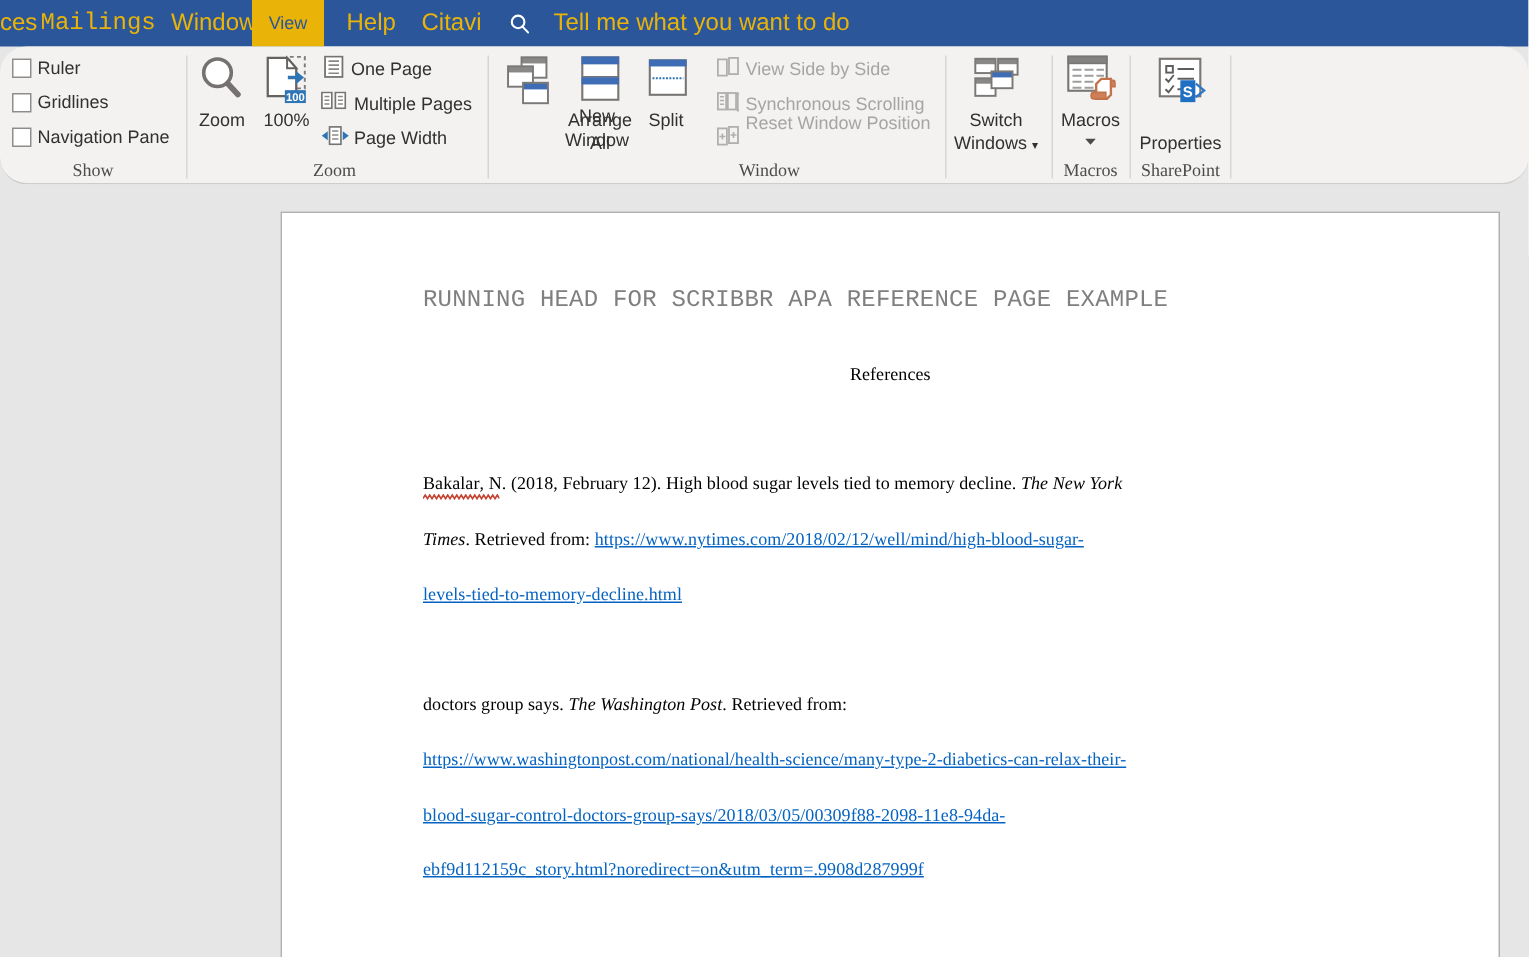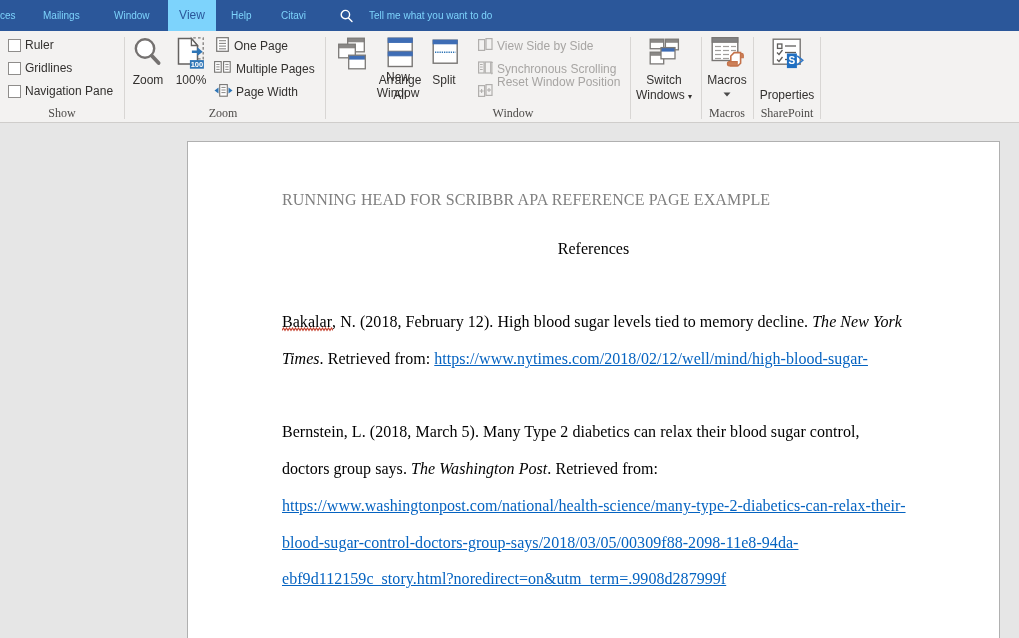--- a/index.html
+++ b/index.html
@@ -1,48 +1,48 @@
 <!DOCTYPE html>
 <html><head>
 <meta charset="utf-8">
 <style>
   html,body{margin:0;padding:0;}
   body{width:1019px;height:638px;overflow:hidden;font-family:"Liberation Sans",sans-serif;}
   #root{position:relative;width:1019px;height:638px;background:#e6e6e6;overflow:hidden;}
   
   #tabbar{position:absolute;left:0;top:0;width:1019px;height:31px;background:#2b579a;}
-  .tab{position:absolute;top:0;height:31px;line-height:31px;color:#7dd3fc;font-size:10px;}
-  #tab-view{position:absolute;left:168px;top:0;width:48px;height:31px;background:#7dd3fc;color:#2b579a;text-align:center;line-height:31px;font-size:12px;}
+  .tab{position:absolute;top:0;height:31px;line-height:31px;color:#eab308;font-size:16px;}
+  #tab-view{position:absolute;left:168px;top:0;width:48px;height:31px;background:#eab308;color:#2b579a;text-align:center;line-height:31px;font-size:12px;}
   
-  #ribbon{position:absolute;left:0;top:31px;width:1019px;height:92px;background:#f3f2f1;border-bottom:1px solid #cfcdcb;box-sizing:border-box;}
+  #ribbon{position:absolute;left:0;top:31px;width:1019px;height:92px;background:#f3f2f1;border-bottom:1px solid #cfcdcb;box-sizing:border-box;border-radius:18px;}
   .vsep{position:absolute;top:6px;height:82px;width:1px;background:#d8d6d4;}
   .grplabel{position:absolute;top:75px;height:14px;line-height:14px;font-size:12px;color:#4d4b49;text-align:center;font-family:Liberation Serif, serif;}
   .cbx{position:absolute;width:11px;height:11px;background:#fff;border:1px solid #8f8d8b;}
   .cblbl{position:absolute;font-size:12px;color:#33312f;line-height:14px;}
   .btnlbl{position:absolute;font-size:12px;color:#33312f;text-align:center;line-height:15.6px;}
   .smalllbl{position:absolute;font-size:12px;color:#33312f;line-height:14px;}
   .graylbl{position:absolute;font-size:12px;color:#a7a5a3;line-height:14px;}
   .icon{position:absolute;}
   
   #docarea{position:absolute;left:0;top:123px;width:1019px;height:515px;background:#e6e6e6;}
   #page{position:absolute;left:187px;top:18px;width:813px;height:600px;background:#ffffff;border:1px solid #b0b0b0;box-sizing:border-box;}
-  #runhead{position:absolute;left:282px;top:68.8px;font-family:Liberation Serif, serif;font-size:16px;color:#7f7f7f;white-space:nowrap;line-height:16px;letter-spacing:0.14px;}
-  #doc{position:absolute;left:282px;top:107.6px;letter-spacing:0.05px;width:623px;font-family:"Liberation Serif",serif;font-size:16px;color:#000000;}
+  #runhead{position:absolute;left:282px;top:68.8px;font-family:Liberation Mono, monospace;font-size:16px;color:#7f7f7f;white-space:nowrap;line-height:16px;letter-spacing:0.14px;}
+  #doc{position:absolute;left:282px;top:107.6px;letter-spacing:0.05px;width:623px;font-family:"Liberation Serif",serif;font-size:12px;color:#000000;}
   .ln{height:36.77px;line-height:36.77px;white-space:nowrap;}
   .ctr{text-align:center;}
   .lnk{color:#0563c1;text-decoration:underline;}
   .sqg{position:relative;}
 </style>
 </head>
 <body>
 <div id="root">
 
   <div id="tabbar">
     <span class="tab" style="left:0px;">ces</span>
-    <span class="tab" style="left:43px;">Mailings</span>
+    <span class="tab" style="left:27px;font-family:Liberation Mono, monospace;">Mailings</span>
     <span class="tab" style="left:114px;">Window</span>
     <span class="tab" style="left:231px;">Help</span>
     <span class="tab" style="left:281px;">Citavi</span>
     <svg class="icon" style="left:339px;top:9px;" width="16" height="16" viewBox="0 0 16 16">
       <circle cx="6.4" cy="5.6" r="4.2" fill="none" stroke="#ffffff" stroke-width="1.4"></circle>
       <line x1="9.5" y1="8.9" x2="13" y2="12.6" stroke="#ffffff" stroke-width="1.4" stroke-linecap="round"></line>
     </svg>
     <span class="tab" style="left:369px;">Tell me what you want to do</span>
   </div>
   <div id="tab-view">View</div>
@@ -228,21 +228,21 @@
   <div id="docarea">
     <div id="page"></div>
     <div id="runhead">RUNNING HEAD FOR SCRIBBR APA REFERENCE PAGE EXAMPLE</div>
     <div id="doc">
       <div class="ln ctr">References</div>
       <div class="ln">&nbsp;</div>
       <div class="ln"><span class="sqg">Bakalar<svg style="position:absolute;left:0px;top:13.6px;" width="51" height="5" viewBox="0 0 51 5">
               <path d="M0 3.4 L1.5 1.0 L3 3.4 L4.5 1.0 L6 3.4 L7.5 1.0 L9 3.4 L10.5 1.0 L12 3.4 L13.5 1.0 L15 3.4 L16.5 1.0 L18 3.4 L19.5 1.0 L21 3.4 L22.5 1.0 L24 3.4 L25.5 1.0 L27 3.4 L28.5 1.0 L30 3.4 L31.5 1.0 L33 3.4 L34.5 1.0 L36 3.4 L37.5 1.0 L39 3.4 L40.5 1.0 L42 3.4 L43.5 1.0 L45 3.4 L46.5 1.0 L48 3.4 L49.5 1.0 L51 3.4" fill="none" stroke="#c54331" stroke-width="1.1"></path>
             </svg></span>, N. (2018, February 12). High blood sugar levels tied to memory decline. <i>The New York</i></div>
       <div class="ln"><i>Times</i>. Retrieved from: <span class="lnk">https://www.nytimes.com/2018/02/12/well/mind/high-blood-sugar-</span></div>
+      <div class="ln"><span class="lnk">levels-tied-to-memory-decline.html</span></div>
       <div class="ln">&nbsp;</div>
-      <div class="ln">Bernstein, L. (2018, March 5). Many Type 2 diabetics can relax their blood sugar control,</div>
       <div class="ln">doctors group says. <i>The Washington Post</i>. Retrieved from:</div>
       <div class="ln"><span class="lnk">https://www.washingtonpost.com/national/health-science/many-type-2-diabetics-can-relax-their-</span></div>
       <div class="ln"><span class="lnk">blood-sugar-control-doctors-group-says/2018/03/05/00309f88-2098-11e8-94da-</span></div>
       <div class="ln"><span class="lnk">ebf9d112159c_story.html?noredirect=on&amp;utm_term=.9908d287999f</span></div>
     </div>
   </div>
 </div>
 
 </body></html>

